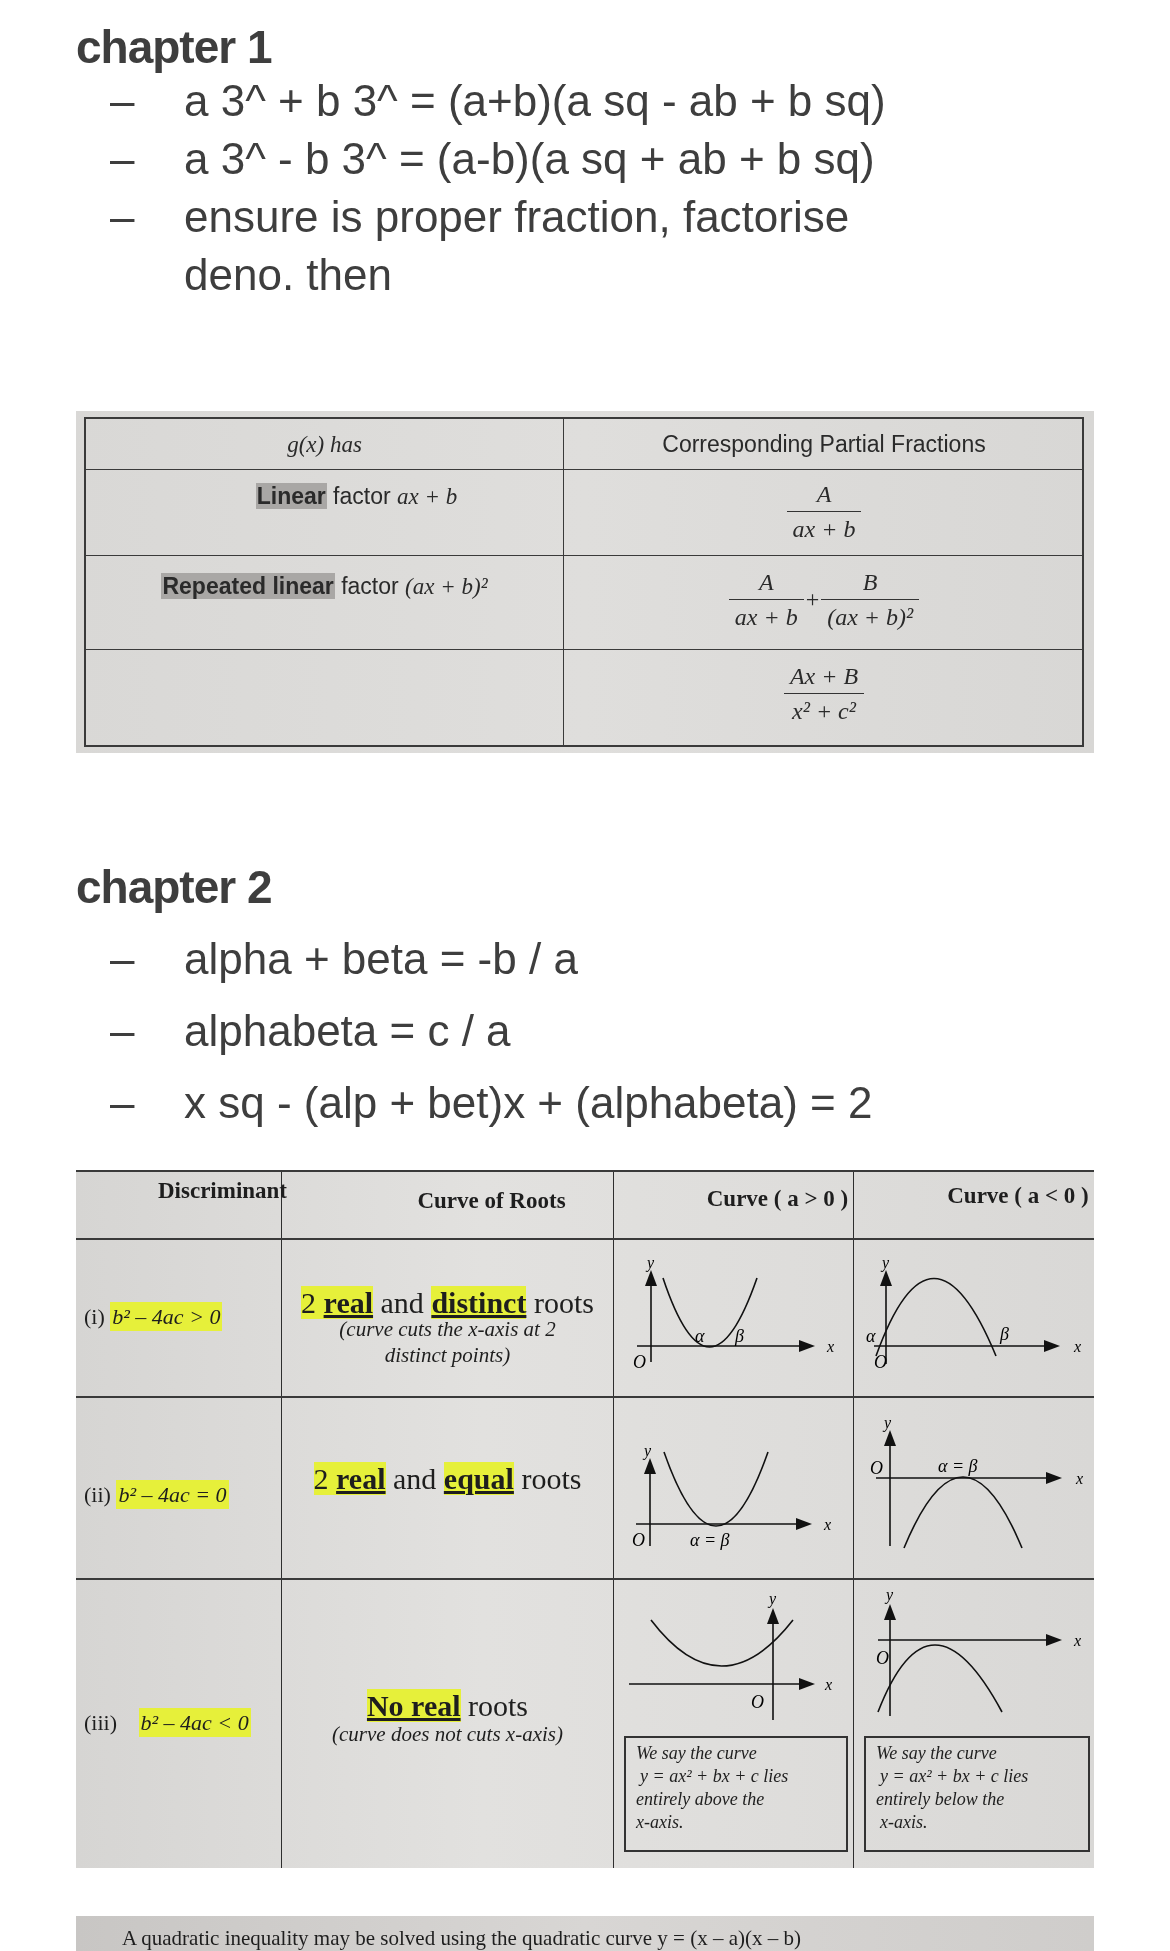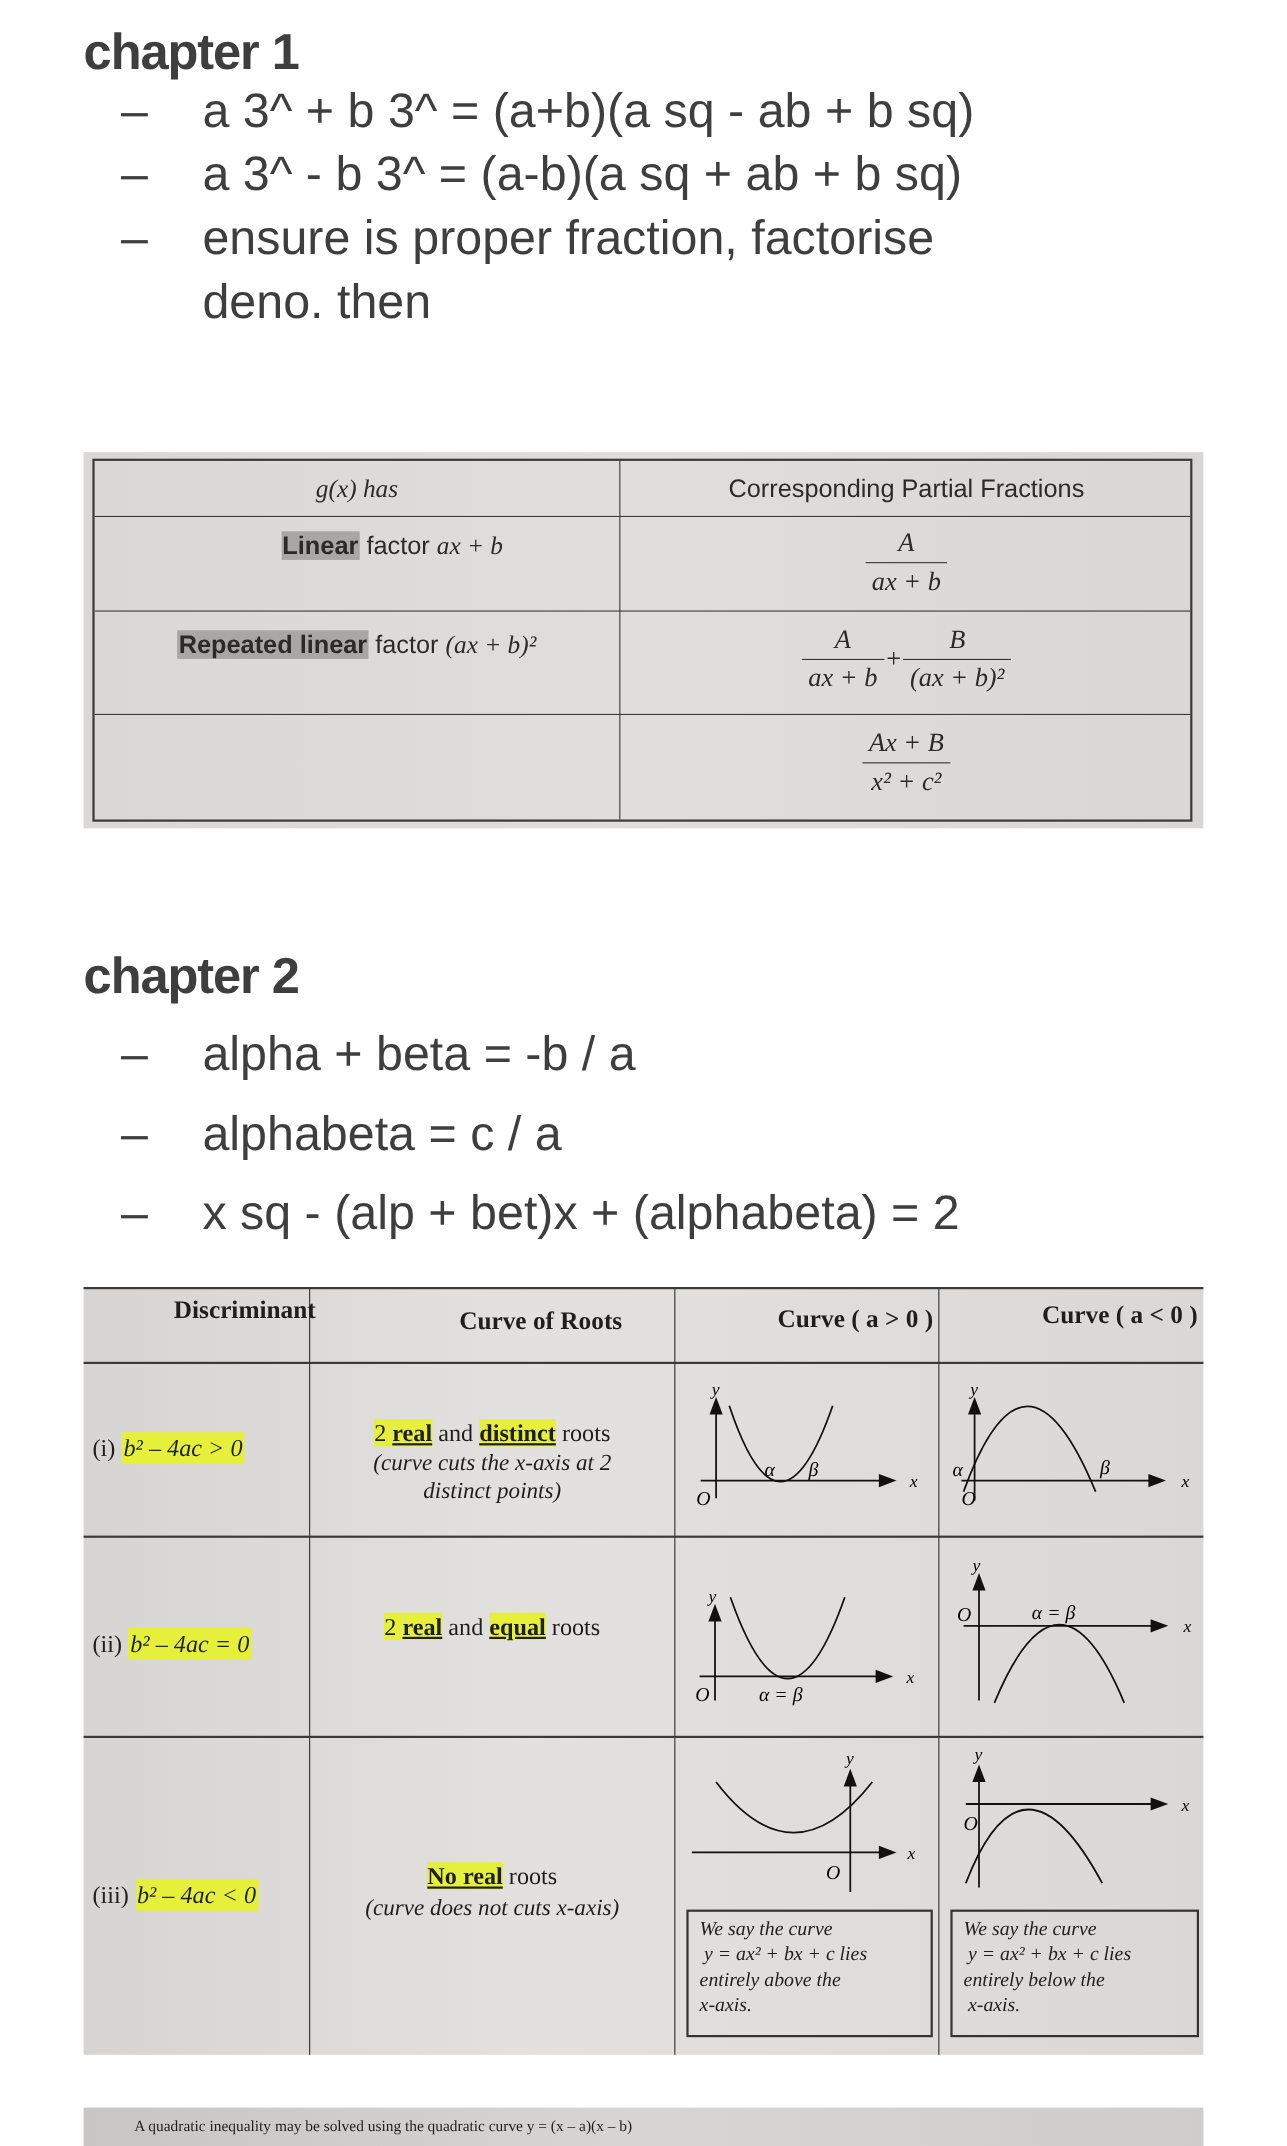--- a/index.html
+++ b/index.html
@@ -22,27 +22,27 @@
   .frac .den { display: block; padding: 0 6px; line-height: 34px; }
   .plus { display: inline-block; vertical-align: middle; font-size: 24px; margin: 0 2px; font-family: "Liberation Serif", serif; }
 
   
   .disc-table { position: absolute; left: 76px; top: 1170px; width: 1018px; height: 698px; background: linear-gradient(90deg,#d6d5d3,#e2e1df 40%,#dedddb 70%,#d9d8d6); }
   .d-vline { position: absolute; top: 0; bottom: 0; border-left: 1.5px solid #2e2e2e; }
   .d-hline { position: absolute; left: 0; right: 0; border-top: 2px solid #3a3a3a; }
   .d-cell { position: absolute; text-align: center; font-family: "Liberation Serif", serif; color: #1e1e1e; }
   .hdr { font-weight: bold; font-size: 23px; margin-left: 44px; }
   .hl-y { background: #e6f03a; }
-  .roots-main { font-size: 22px; }
+  .roots-main { font-size: 30px; }
   .roots-sub { font-size: 21px; font-style: italic; }
   .u { text-decoration: underline; font-weight: bold; }
   .note-box { position: absolute; border: 2px solid #333; box-sizing: border-box; font-family: "Liberation Serif", serif; font-style: italic; font-size: 18px; line-height: 23px; padding: 4px 10px; color: #1e1e1e; }
 
   .bottom-strip { position: absolute; left: 76px; top: 1916px; width: 1018px; height: 40px; background: linear-gradient(90deg,#c8c6c4,#d8d6d4 50%,#cfcdcb); }
-  .bottom-strip span { position: absolute; left: 46px; top: 10px; font-family: "Liberation Serif", serif; font-size: 14px; color: #1e1e1e; white-space: nowrap; }
+  .bottom-strip span { position: absolute; left: 46px; top: 10px; font-family: "Liberation Serif", serif; font-size: 21px; color: #1e1e1e; white-space: nowrap; }
 
   svg text { font-family: "Liberation Serif", serif; font-style: italic; }
 </style>
 </head>
 <body>
 
 <div class="heading" style="top:20px;">chapter 1</div>
 
 <div class="bullet" style="top:76px;">
   <span class="dash">–</span>
@@ -196,21 +196,21 @@
     <polygon points="178,56 194,62 178,68" fill="#111"></polygon>
     <path d="M36,132 Q95,-10 154,132" fill="none" stroke="#111" stroke-width="1.6"></path>
     <text x="16" y="12" font-size="16">y</text>
     <text x="208" y="68" font-size="16">x</text>
     <text x="2" y="58" font-size="18">O</text>
     <text x="70" y="56" font-size="18">α = β</text>
   </svg>
 
   <div class="d-cell" style="left:8px;top:540px;text-align:left;font-size:22px;">
     <span>(iii)</span>
-    <span class="hl-y" style="font-style:italic;padding:2px 2px;">b² – 4ac &lt; 0</span>
+    <span class="hl-y" style="font-style:italic;padding:2px 2px;margin-left:16px;">b² – 4ac &lt; 0</span>
   </div>
   <div class="d-cell" style="left:206px;top:522px;width:331px;line-height:28px;">
     <div class="roots-main"><span class="u hl-y">No real</span><span> roots</span></div>
     <div class="roots-sub">(curve does not cuts x-axis)</div>
   </div>
   <svg style="position:absolute;left:545px;top:422px;" width="230" height="130" viewBox="0 0 230 130">
     <line x1="152" y1="128" x2="152" y2="22" stroke="#111" stroke-width="1.6"></line>
     <polygon points="146,32 152,16 158,32" fill="#111"></polygon>
     <line x1="8" y1="92" x2="185" y2="92" stroke="#111" stroke-width="1.6"></line>
     <polygon points="178,86 194,92 178,98" fill="#111"></polygon>

